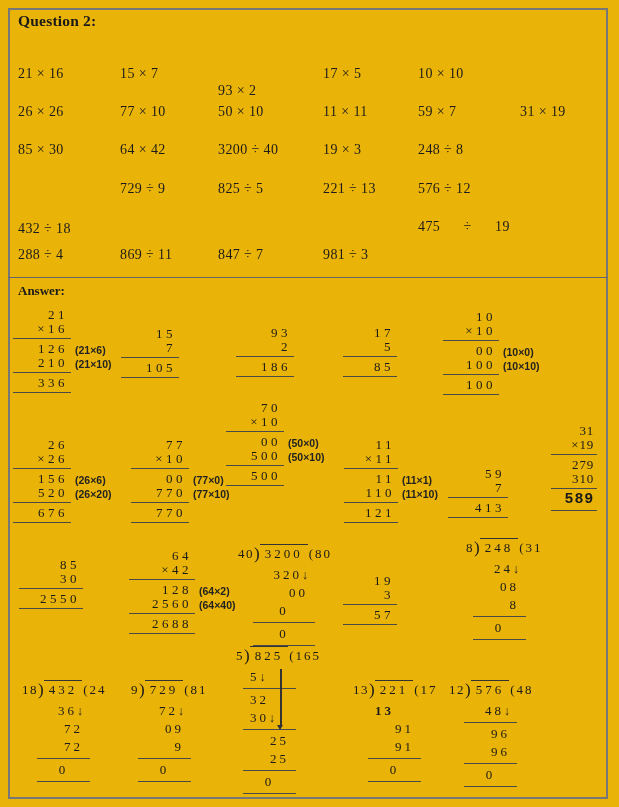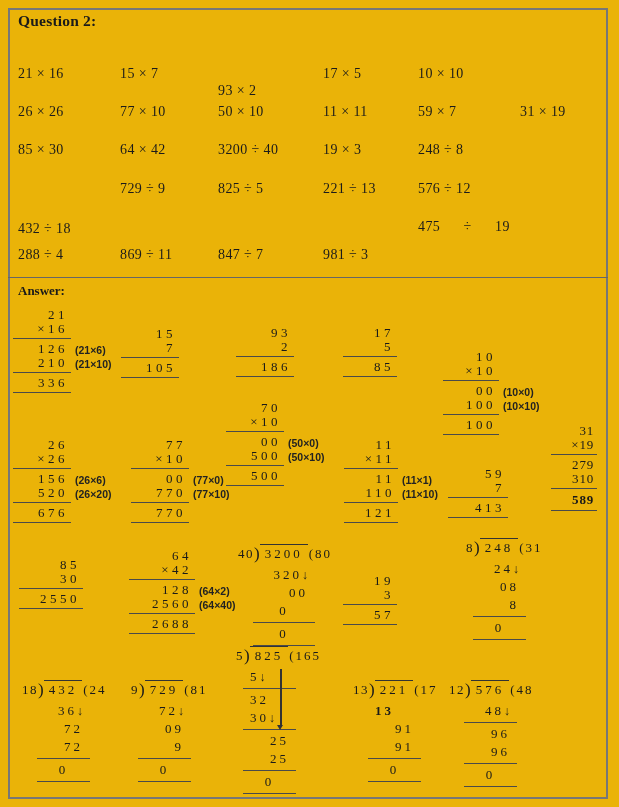--- a/index.html
+++ b/index.html
@@ -9,21 +9,21 @@
   .divider{position:absolute;left:8px;top:277px;width:600px;border-top:1.6px solid #666;}
   .h-title{position:absolute;left:18px;top:12px;font-size:15.5px;font-weight:bold;letter-spacing:.2px;}
   .h-instr{position:absolute;left:18px;top:40px;font-size:15.2px;font-weight:bold;letter-spacing:.1px;white-space:nowrap;}
   .h-answer{position:absolute;left:18px;top:283px;font-size:13px;font-weight:bold;}
   .problem{position:absolute;font-size:14px;letter-spacing:.4px;white-space:pre;color:#1b1b1b;}
 
   
   .mblock{position:absolute;font-size:13px;}
   .mrow{position:relative;height:14px;line-height:14px;text-align:right;letter-spacing:3.5px;white-space:nowrap;}
   .mblock.tight .mrow{letter-spacing:.8px;}
-  .mrow.bold{font-family:Liberation Serif, serif;font-weight:700;font-size:13px;letter-spacing:1px;height:16px;line-height:16px;}
+  .mrow.bold{font-family:Liberation Mono, monospace;font-weight:700;font-size:15px;letter-spacing:1px;height:16px;line-height:16px;}
   .mrule{height:0;border-top:1.4px solid #4a4a4a;margin:2px 0 3px -9px;width:calc(100% + 12px);}
   .note{position:absolute;left:calc(100% + 7px);top:1px;font-family:"Liberation Sans",sans-serif;
         font-weight:700;font-size:10.5px;letter-spacing:0;white-space:nowrap;color:#222;}
 
   
   .dblock{position:absolute;font-size:13px;}
   .dhead{height:17px;line-height:15px;white-space:nowrap;margin-bottom:3px;}
   .ddivisor{letter-spacing:1.5px;}
   .dparen{font-size:17px;vertical-align:-1px;}
   .ddividend{letter-spacing:3px;border-top:1.4px solid #333;padding:1px 5px 0 5px;}
@@ -99,21 +99,21 @@
         <div class="mrow"><span class="num">186</span></div>
         <div class="mrule"></div>
       </div>
       <div class="mblock" style="left: 352px; top: 326px; width: 42px;">
         <div class="mrow"><span class="num">17</span></div>
         <div class="mrow"><span class="num">5</span></div>
         <div class="mrule"></div>
         <div class="mrow"><span class="num">85</span></div>
         <div class="mrule"></div>
       </div>
-      <div class="mblock" style="left: 452px; top: 310px; width: 44px; margin-top: 40px;">
+      <div class="mblock" style="left: 452px; top: 310px; width: 44px;">
         <div class="mrow"><span class="num">10</span></div>
         <div class="mrow"><span class="num">×10</span></div>
         <div class="mrule"></div>
         <div class="mrow"><span class="num">00</span><span class="note">(10×0)</span></div>
         <div class="mrow"><span class="num">100</span><span class="note">(10×10)</span></div>
         <div class="mrule"></div>
         <div class="mrow"><span class="num">100</span></div>
         <div class="mrule"></div>
       </div>
       <div class="mblock" style="left: 22px; top: 438px; width: 46px;">

